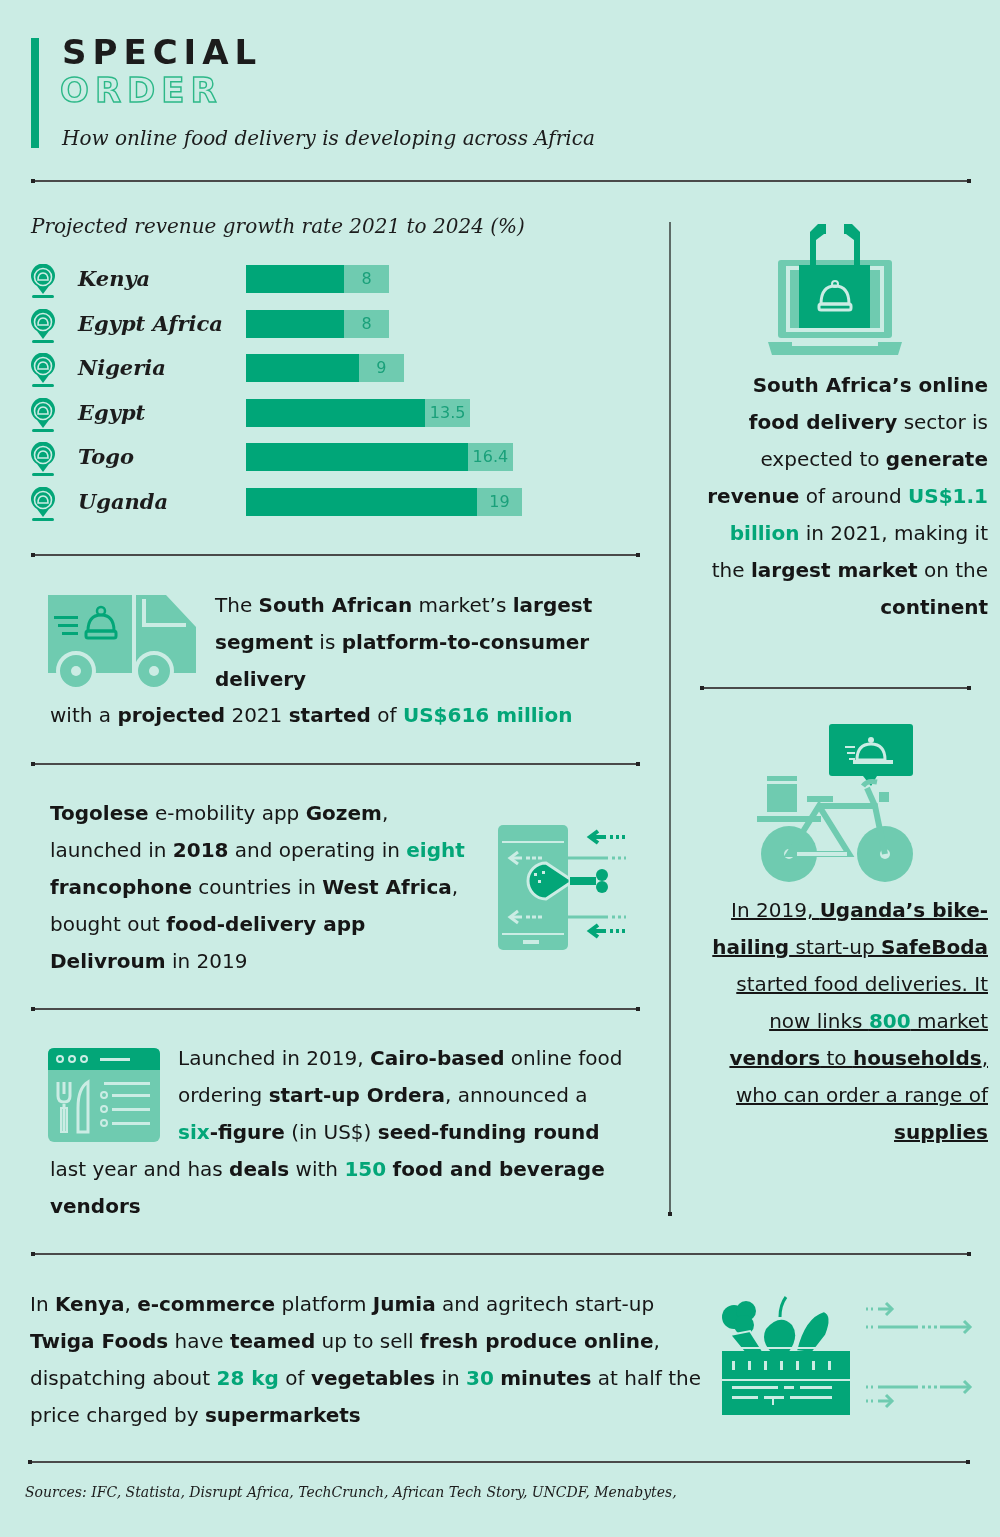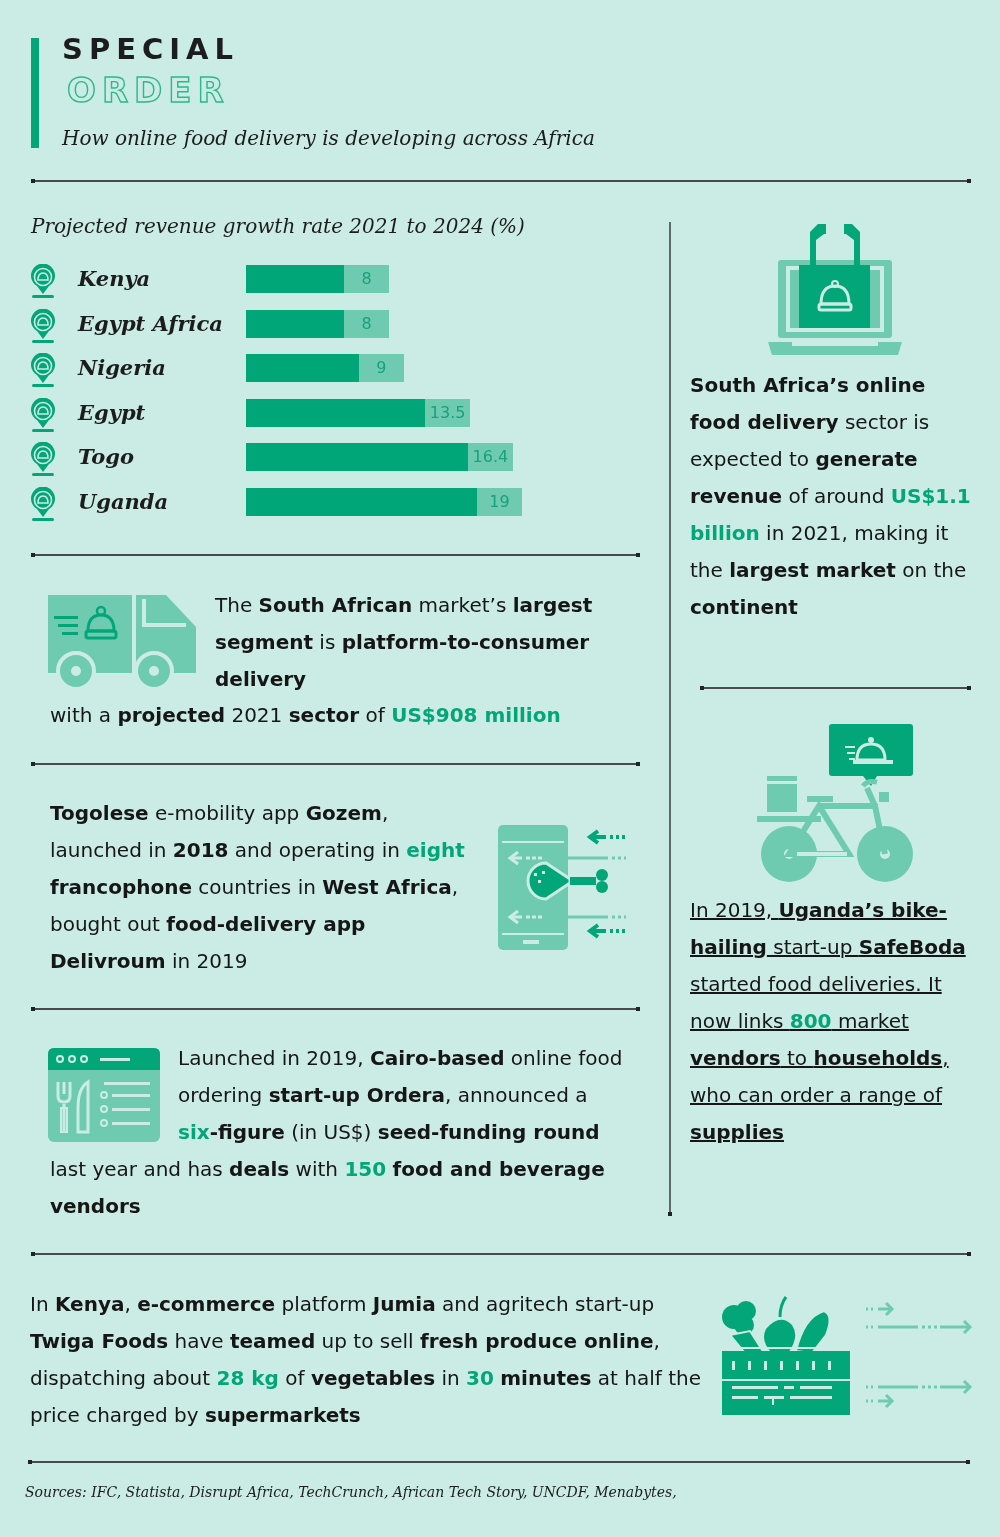--- a/index.html
+++ b/index.html
@@ -1,37 +1,37 @@
 <!DOCTYPE html>
 <html><head>
 <meta charset="utf-8">
 <style>
   * { box-sizing: border-box; margin: 0; padding: 0; }
   html, body { width: 1000px; height: 1537px; }
   body { background: #cbece4; position: relative; overflow: hidden; font-family: "DejaVu Sans", sans-serif; color: #151515; }
   .abs { position: absolute; }
   .accent-bar { left: 31px; top: 38px; width: 8px; height: 110px; background: #03a678; }
-  .title1 { left: 62px; top: 32px; font-family: "DejaVu Sans", sans-serif; font-weight: bold; font-size: 29px; letter-spacing: 6px; color: #1c1c1c; }
-  .title2 { left: 67px; top: 70px; font-family: "DejaVu Sans", sans-serif; font-weight: bold; font-size: 34px; letter-spacing: 6px; color: transparent; -webkit-text-stroke: 1.4px #2db888; }
+  .title1 { left: 62px; top: 32px; font-family: "DejaVu Sans", sans-serif; font-weight: bold; font-size: 34px; letter-spacing: 6px; color: #1c1c1c; }
+  .title2 { left: 60px; top: 70px; font-family: "DejaVu Sans", sans-serif; font-weight: bold; font-size: 34px; letter-spacing: 6px; color: transparent; -webkit-text-stroke: 1.4px #2db888; }
   .subtitle { left: 62px; top: 126px; font-family: "DejaVu Serif", serif; font-style: italic; font-size: 20px; color: #1c1c1c; }
   .hline { height: 2px; background: #4a4a4a; }
   .hline::before, .hline::after { content: ""; position: absolute; top: -1px; width: 4px; height: 4px; background: #222; }
   .hline::before { left: 0; } .hline::after { right: 0; }
   .vline { width: 2px; background: #5e6b67; }
   .vline::after { content: ""; position: absolute; left: -1px; bottom: 0; width: 4px; height: 4px; background: #222; }
   .chart-title { left: 31px; top: 214px; font-family: "DejaVu Serif", serif; font-style: italic; font-weight: normal; font-size: 20px; color: #1c1c1c; }
   .row { position: absolute; left: 28px; height: 30px; }
   .pin { position: absolute; left: 0; top: 0; width: 32px; height: 36px; }
   .country { position: absolute; left: 50px; top: 0; font-family: "DejaVu Serif", serif; font-style: italic; font-weight: bold; font-size: 21px; line-height: 30px; color: #1c1c1c; white-space: nowrap; }
   .bar { position: absolute; left: 218px; top: 1px; height: 28px; background: #00a678; }
   .bar-cap { position: absolute; top: 0; right: 0; height: 28px; width: 45px; background: #6fcbb0; color: #1aa07a; font-family: "DejaVu Sans", sans-serif; font-size: 16px; line-height: 28px; text-align: center; }
   .para { font-size: 20px; line-height: 37px; color: #161616; }
   .para b { font-weight: bold; }
   .g { color: #03a678; font-weight: bold; }
-  .center { text-align: left; }
+  .center { text-align: right; margin-left: 8px; }
   .sources { left: 25px; top: 1484px; font-family: "DejaVu Serif", serif; font-style: italic; font-size: 14px; color: #1c1c1c; }
   svg { display: block; }
 </style>
 </head>
 <body>
 
 <div class="abs accent-bar"></div>
 <div class="abs title1">SPECIAL</div>
 <div class="abs title2">ORDER</div>
 <div class="abs subtitle">How online food delivery is developing across Africa</div>
@@ -162,21 +162,21 @@
     <circle cx="53" cy="16" r="4" fill="none" stroke="#03a678" stroke-width="2.5"></circle>
     <rect x="6" y="21" width="24" height="3" fill="#03a678"></rect>
     <rect x="10" y="29" width="20" height="3" fill="#03a678"></rect>
     <rect x="14" y="37" width="16" height="3" fill="#03a678"></rect>
   </svg>
 </div>
 <div class="abs para" style="left:215px; top:587px; width:420px;">
   <span><span>The </span><b>South African</b><span> market’s </span><b>largest segment</b><span> is </span><b>platform-to-consumer delivery</b></span>
 </div>
 <div class="abs para" style="left:50px; top:697px; width:590px;">
-  <span><span> with a </span><b>projected</b><span> 2021 </span><b>sector</b><span> of </span><span class="g">US$908 million</span></span>
+  <span><span> with a </span><b>projected</b><span> 2021 </span><b>started</b><span> of </span><span class="g">US$616 million</span></span>
 </div>
 
 <div class="abs hline" style="left:31px; top:763px; width:609px;"></div>
 
 <div class="abs para" style="left:50px; top:795px; width:420px;"><b>Togolese</b><span> e-mobility app </span><b>Gozem</b><span>, launched in </span><b>2018</b><span> and operating in </span><span class="g">eight</span><span> </span><b>francophone</b><span> countries in </span><b>West Africa</b><span>, bought out </span><b>food-delivery app Delivroum</b><span> in 2019</span></div>
 <div class="abs" style="left:498px; top:823px;">
   <svg width="128" height="128" viewBox="0 0 128 128">
     <rect x="0" y="2" width="70" height="125" rx="5" fill="#6fcbb0"></rect>
     <rect x="4" y="18" width="62" height="2" fill="#cbece4"></rect>
     <rect x="4" y="110" width="62" height="2" fill="#cbece4"></rect>

